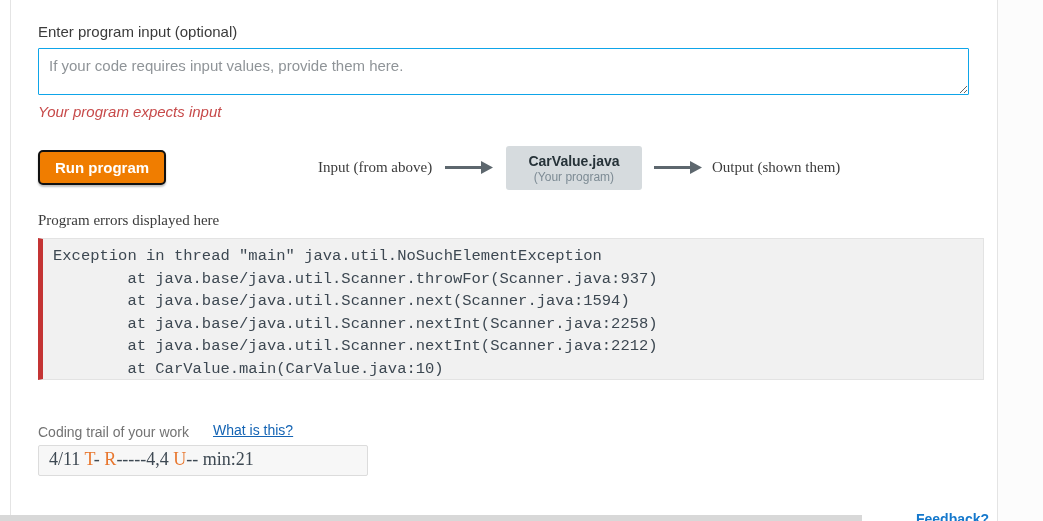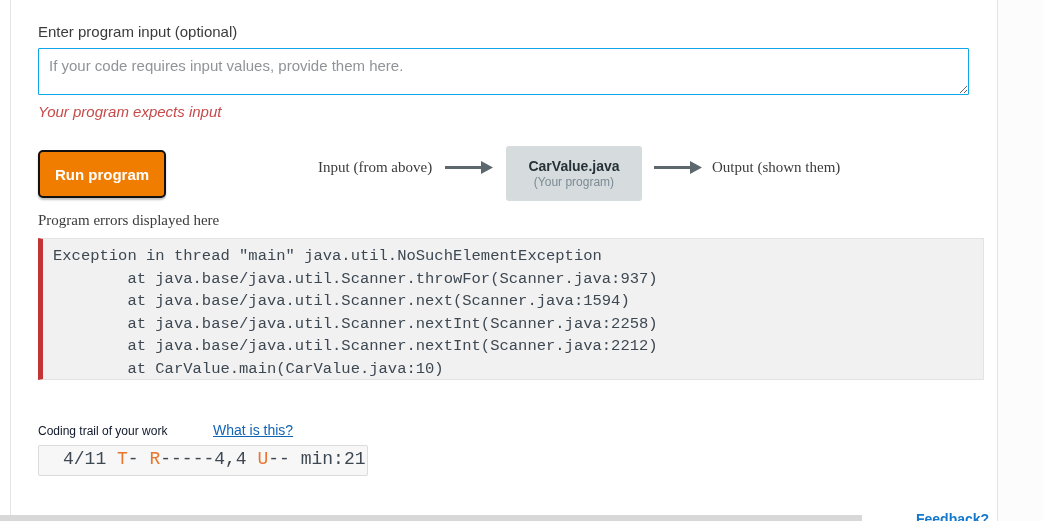--- a/index.html
+++ b/index.html
@@ -22,67 +22,67 @@
     padding: 8px 10px; resize: both; background: #fff; outline: none;
   }
   .program-input::placeholder { color: #8f9498; opacity: 1; }
 
   .input-warning {
     position: absolute; left: 38px; top: 103px;
     font-size: 15px; font-style: italic; color: #c74a4a;
   }
 
   .run-button {
-    position: absolute; left: 38px; top: 150px; width: 128px; height: 48px;
+    position: absolute; left: 38px; top: 150px; width: 128px; height: 35px;
     background: #f07d00; border: 2px solid #111111; border-radius: 5px;
     color: #ffffff; font-weight: bold; font-size: 15px;
     font-family: "Liberation Sans", sans-serif; cursor: pointer;
     box-shadow: 0 2px 2px rgba(0,0,0,0.25);
   }
 
   .flow-label { position: absolute; top: 159px; font-size: 15px; color: #3b3b3b; font-family: Liberation Serif, serif; }
   .flow-input-label  { left: 318px; }
   .flow-output-label { left: 712px; }
 
   .flow-arrow { position: absolute; top: 161px; width: 48px; height: 13px; }
   .flow-arrow-1 { left: 445px; }
   .flow-arrow-2 { left: 654px; }
 
   .program-box {
-    position: absolute; left: 506px; top: 146px; width: 136px; height: 55px;
+    position: absolute; left: 506px; top: 146px; width: 136px; height: 44px;
     background: #d6dbde; border-radius: 3px;
     display: flex; flex-direction: column; align-items: center; justify-content: center; text-align: center;
   }
   .program-box .name { font-size: 14px; font-weight: bold; color: #263238; line-height: 17px; }
   .program-box .sub  { font-size: 12px; color: #7d8b94; line-height: 14px; }
 
   .errors-label { top: 212px; font-family: Liberation Serif, serif; }
 
   .error-box {
     position: absolute; left: 38px; top: 238px; width: 946px; height: 142px;
     background: #f1f1f1; border: 1px solid #e3e3e3;
     border-left: 5px solid #c43434;
   }
   .error-box pre {
     font-family: "Liberation Mono", "DejaVu Sans Mono", monospace;
     font-size: 15.5px; line-height: 22.5px; color: #3d4852;
     padding: 6px 10px; white-space: pre;
   }
 
-  .trail-label { position: absolute; left: 38px; top: 424px; font-size: 12px; color: #0f172a; }
+  .trail-label { position: absolute; left: 38px; top: 424px; font-size: 14px; color: #737373; }
   .trail-link {
     position: absolute; left: 213px; top: 422px; font-size: 14px;
     color: #1464b4; text-decoration: underline; cursor: pointer;
   }
 
   .trail-box {
     position: absolute; left: 38px; top: 445px; width: 330px; height: 31px;
     background: #f7f7f7; border: 1px solid #dcdcdc; border-radius: 2px;
-    font-family: Liberation Mono, monospace;
-    font-size: 18px; color: #3d4852; padding: 3px 24px; white-space: pre;
+    font-family: Liberation Serif, serif;
+    font-size: 18px; color: #3d4852; padding: 3px 10px; white-space: pre;
   }
   .trail-box .accent { color: #e8762d; }
 
   .feedback-link {
     position: absolute; left: 916px; top: 511px;
     font-size: 14px; font-weight: bold; color: #1478cc;
     text-decoration: none; cursor: pointer;
   }
 </style>
 </head>

